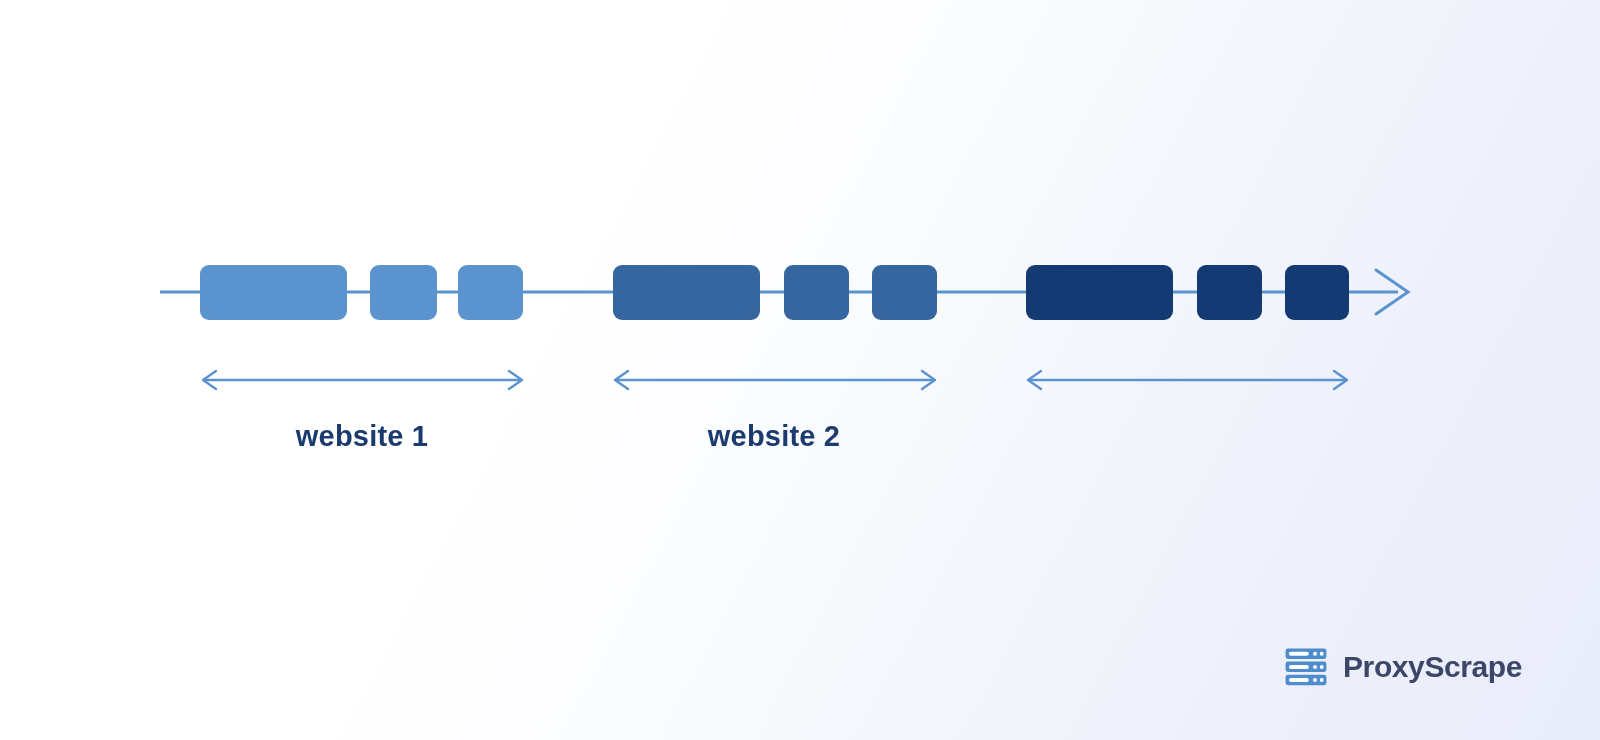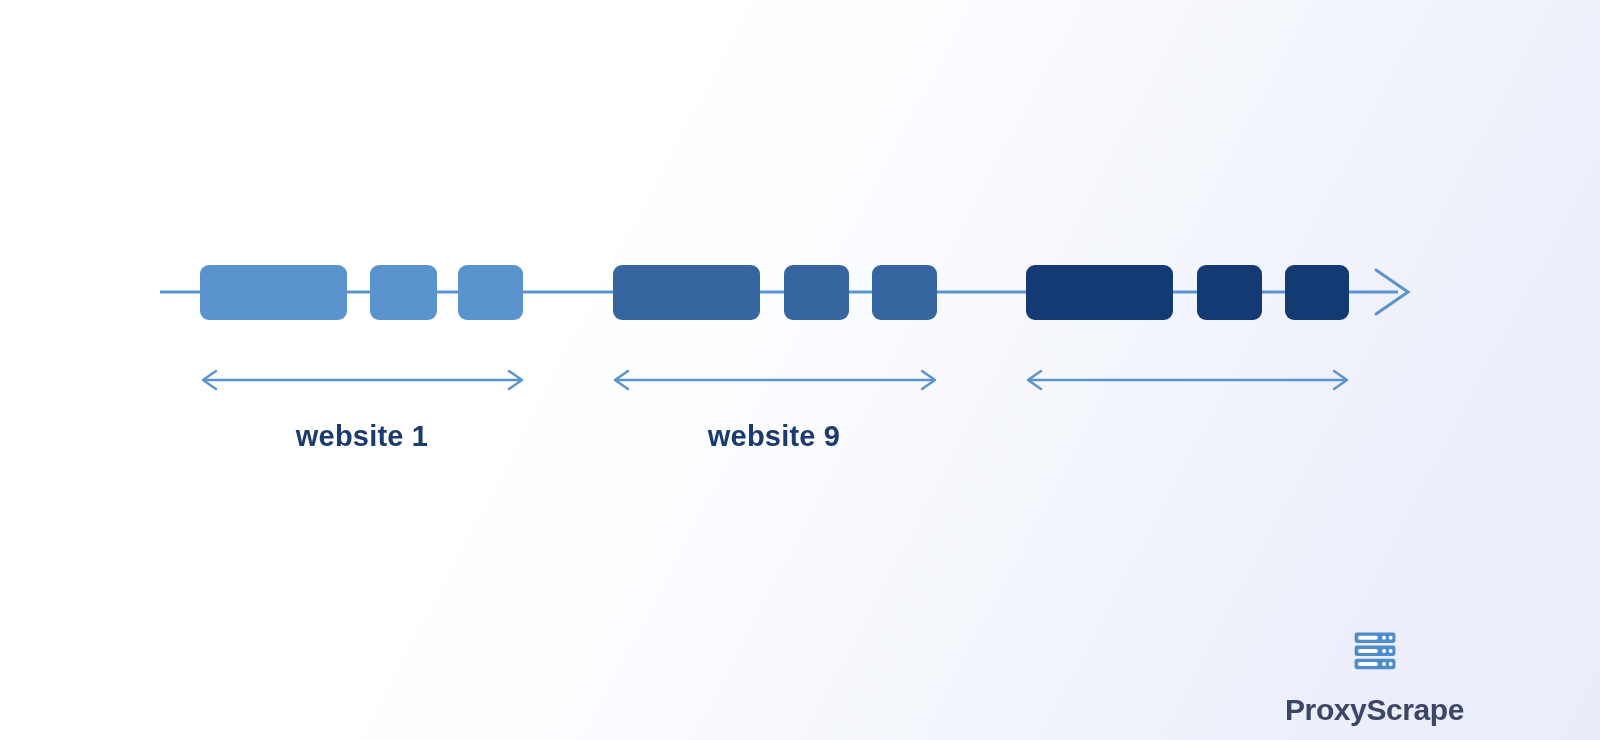--- a/index.html
+++ b/index.html
@@ -58,25 +58,24 @@
     font-weight: 600;
     letter-spacing: 0.2px;
     color: #1b3b6f;
     white-space: nowrap;
   }
 
   
   .brand {
     position: absolute;
     left: 1285px;
-    top: 632px;
+    top: 648px;
     display: flex;
     align-items: center;
-    gap: 23px;
-    flex-direction: column;
+    gap: 16px;
   }
 
   .brand-icon {
     width: 42px;
     height: 38px;
     display: block;
   }
 
   .brand-name {
     font-size: 30px;
@@ -122,21 +121,21 @@
 
   <div class="block" style="left:613px; width:147px; background:#36669F;"></div>
   <div class="block" style="left:784px; width:65px; background:#36669F;"></div>
   <div class="block" style="left:872px; width:65px; background:#36669F;"></div>
 
   <div class="block" style="left:1026px; width:147px; background:#143A74;"></div>
   <div class="block" style="left:1197px; width:65px; background:#143A74;"></div>
   <div class="block" style="left:1285px; width:64px; background:#143A74;"></div>
 
   <div class="span-label" style="left:162px; width:400px;">website 1</div>
-  <div class="span-label" style="left:574px; width:400px;">website 9</div>
+  <div class="span-label" style="left:574px; width:400px;">website 2</div>
 
   <div class="brand">
     <svg class="brand-icon" viewBox="0 0 44 40" xmlns="http://www.w3.org/2000/svg">
 
       <rect x="0.5" y="0.5" width="43" height="11" rx="2.6" fill="#4e8ccb"></rect>
       <rect x="4" y="4" width="21" height="4.2" rx="2.1" fill="#ffffff"></rect>
       <circle cx="31.5" cy="6.1" r="2.1" fill="#ffffff"></circle>
       <circle cx="38.5" cy="6.1" r="2.1" fill="#ffffff"></circle>
 
       <rect x="0.5" y="14.3" width="43" height="11" rx="2.6" fill="#4e8ccb"></rect>

